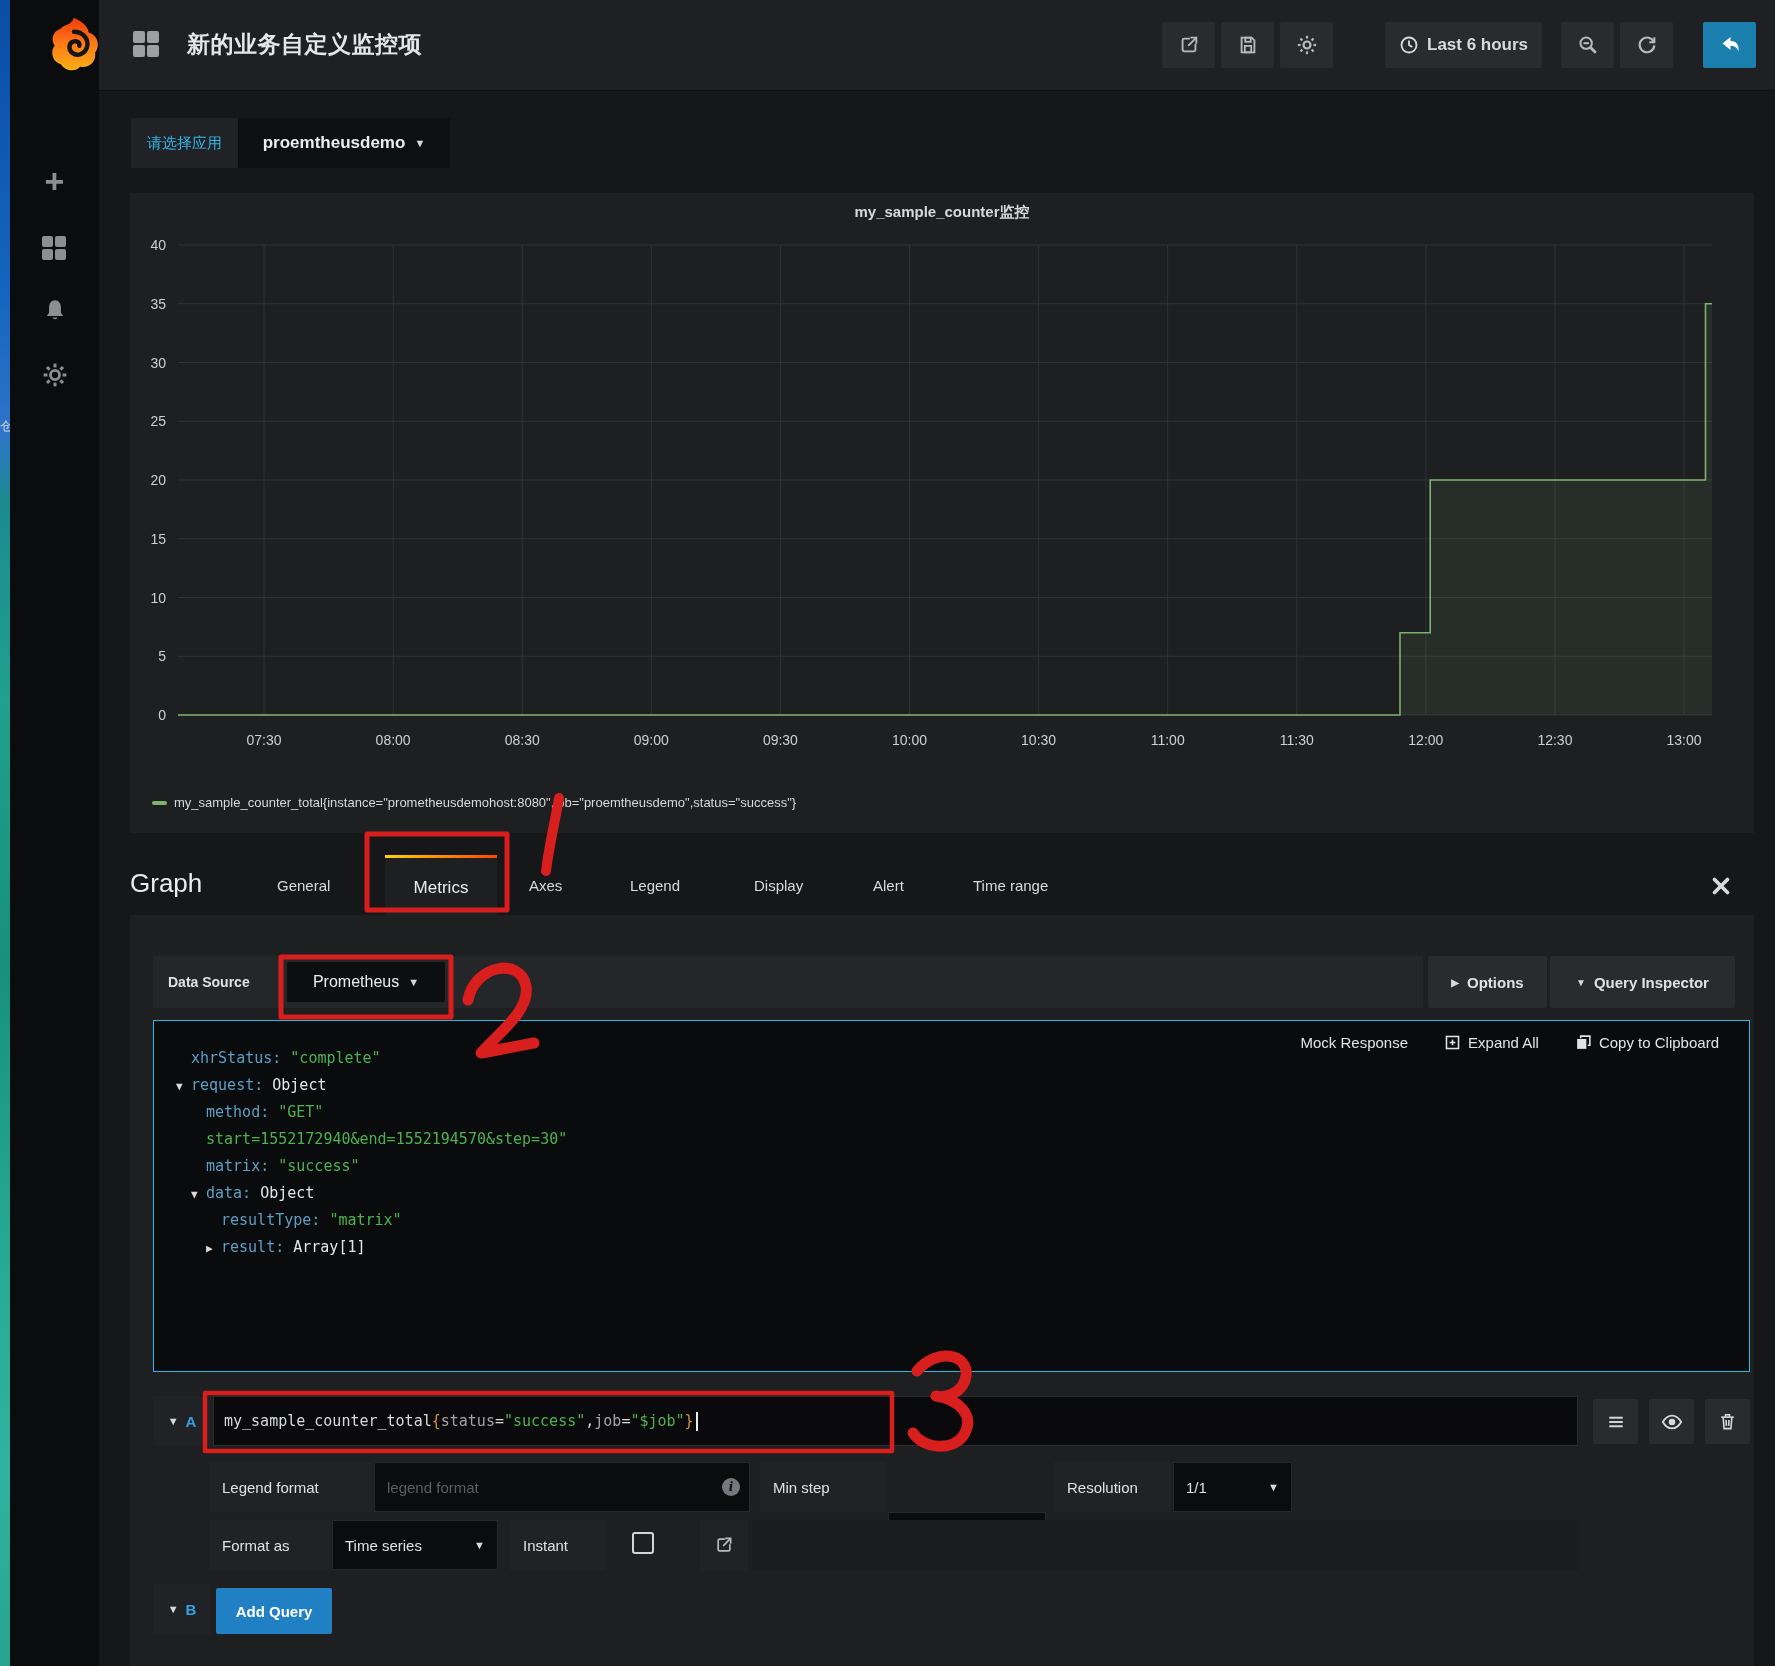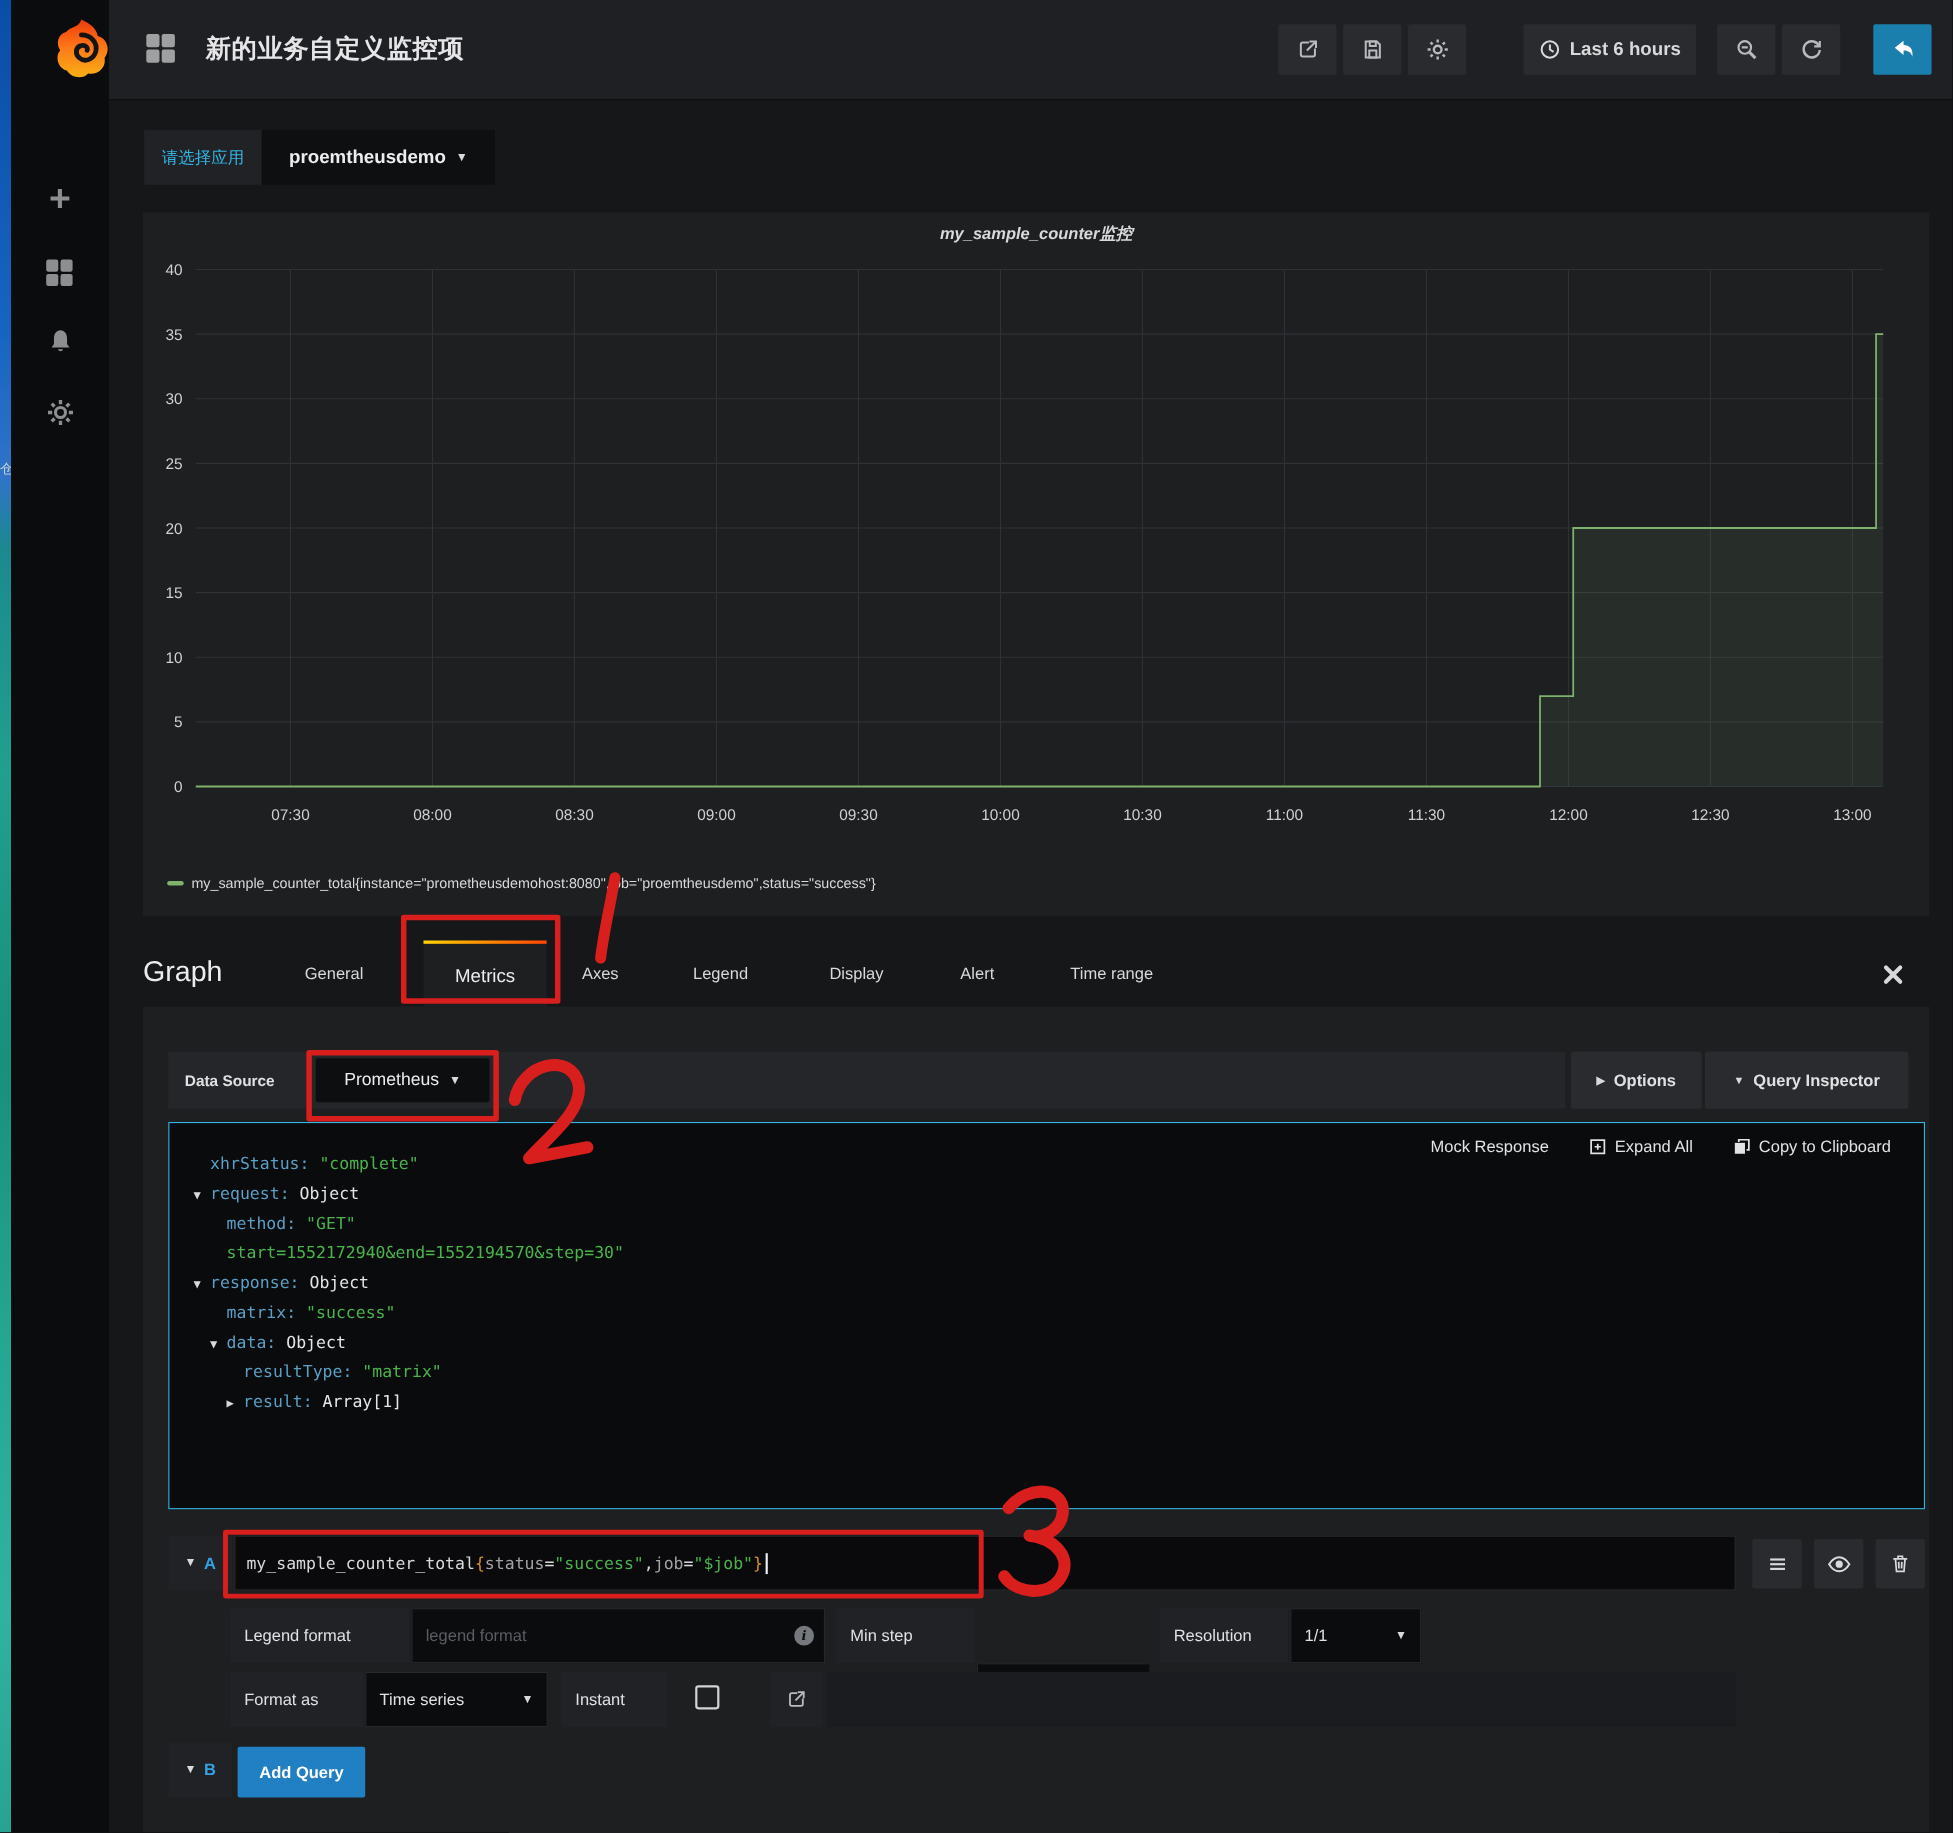--- a/index.html
+++ b/index.html
@@ -35,21 +35,21 @@
 
   
   .varlabel{left:131px;top:118px;width:107px;height:50px;background:#202226;color:#33b5e5;
     font-size:15px;display:flex;align-items:center;justify-content:center;}
   .varvalue{left:238px;top:118px;width:212px;height:50px;background:#0e0f11;color:#eceded;
     font-size:17px;font-weight:bold;display:flex;align-items:center;justify-content:center;gap:9px;cursor:pointer;}
   .caret{font-size:11px;color:#d8d9da;}
 
   
   .panel{left:130px;top:193px;width:1624px;height:640px;background:#1e1f21;}
-  .ptitle{left:130px;top:203px;width:1624px;text-align:center;font-size:15px;font-weight:bold;color:#d8d9da;z-index:3;font-style:italic;}
+  .ptitle{left:130px;top:203px;width:1624px;text-align:center;font-size:15px;font-weight:bold;color:#d8d9da;z-index:3;}
   #chart-svg{position:absolute;left:140px;top:205px;}
   .legend-row{left:152px;top:795px;display:flex;align-items:center;gap:7px;font-size:13px;color:#d8d9da;cursor:pointer;}
   .dash{width:15px;height:4px;border-radius:2px;background:#7eb26d;display:inline-block;}
 
   
   .graph-title{left:130px;top:868px;font-size:26px;color:#ececee;font-weight:normal;}
   .tabsrow{left:130px;top:855px;width:1624px;height:60px;}
   .tab{position:absolute;top:22px;font-size:15px;color:#d8d9da;cursor:pointer;white-space:nowrap;}
   .tab-active{position:absolute;left:255px;top:0;width:112px;height:60px;background:#1e1f21;
     border-top:3px solid;border-image:linear-gradient(90deg,#ffd500,#ff4400) 1;
@@ -335,21 +335,20 @@
           <rect x="3" y="7" width="13" height="14" fill="#e2e3e4"></rect>
         </svg>
         <span>Copy to Clipboard</span>
       </span>
     </div>
     <div id="json-tree">
         <div class="json-line" style="padding-left: 0px;"><span class="tri-sp"></span><span class="j-key">xhrStatus: </span><span class="j-str">"complete"</span></div>
         <div class="json-line" style="padding-left: 0px;"><span class="tri">▼</span><span class="j-key">request: </span><span class="j-plain">Object</span></div>
         <div class="json-line" style="padding-left: 15px;"><span class="tri-sp"></span><span class="j-key">method: </span><span class="j-str">"GET"</span></div>
         <div class="json-line" style="padding-left: 15px;"><span class="tri-sp"></span><span class="j-str">start=1552172940&amp;end=1552194570&amp;step=30"</span></div>
-        <div class="json-line" style="padding-left: 0px;"><span class="tri">▼</span><span class="j-key">response: </span><span class="j-plain">Object</span></div>
         <div class="json-line" style="padding-left: 15px;"><span class="tri-sp"></span><span class="j-key">matrix: </span><span class="j-str">"success"</span></div>
         <div class="json-line" style="padding-left: 15px;"><span class="tri">▼</span><span class="j-key">data: </span><span class="j-plain">Object</span></div>
         <div class="json-line" style="padding-left: 30px;"><span class="tri-sp"></span><span class="j-key">resultType: </span><span class="j-str">"matrix"</span></div>
         <div class="json-line" style="padding-left: 30px;"><span class="tri">▶</span><span class="j-key">result: </span><span class="j-plain">Array[1]</span></div>
       </div>
   </div>
 
   <div class="abs refbox" style="left:153px;top:1396px;">
     <span class="caret">▼</span>
     <span class="refletter">A</span>

